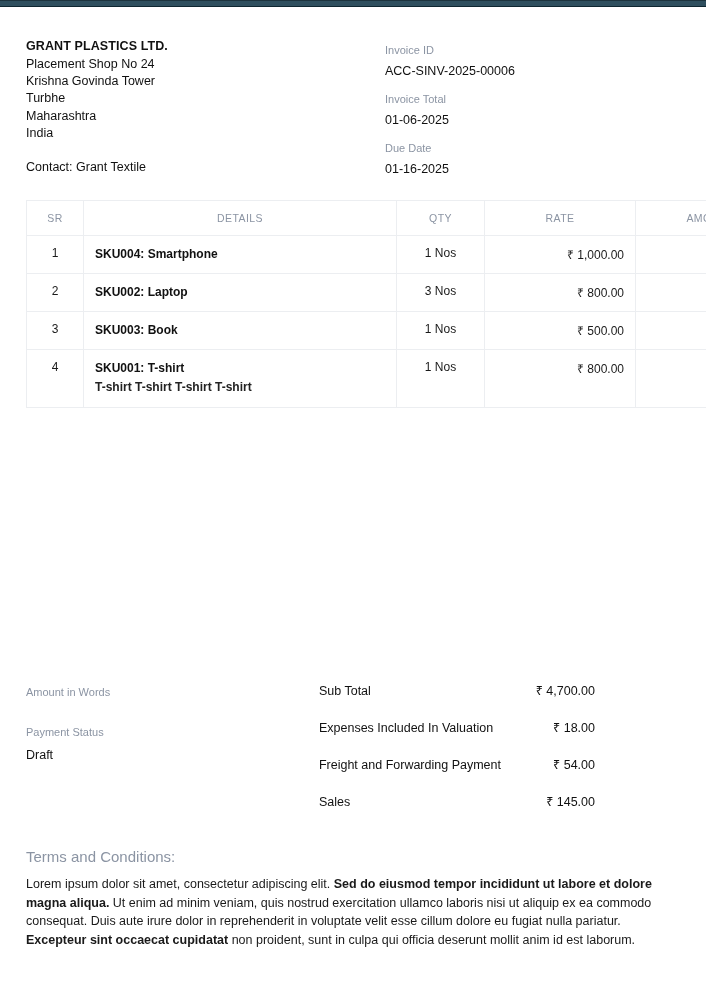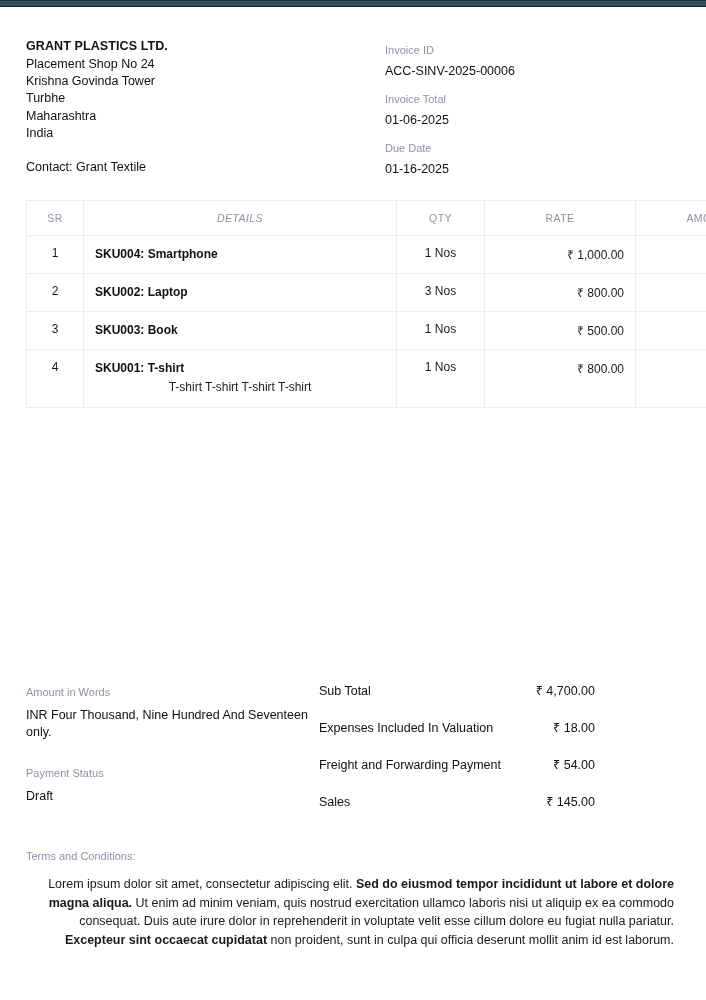--- a/index.html
+++ b/index.html
@@ -88,33 +88,33 @@
   #items-table thead th {
     font-size: 10.5px;
     font-weight: normal;
     color: #8b94a3;
     letter-spacing: 0.45px;
     padding-top: 11px;
     padding-bottom: 11px;
     text-align: center;
   }
   th.col-sr   { width: 34px; }
-  th.col-det  { width: 290px; font-style: italic; }
+  th.col-det  { width: 290px; }
   th.col-qty  { width: 65px; }
   th.col-rate { width: 128px; text-align: right; }
   th.col-amt  { width: 127px; text-align: right; }
 
   td.cell-sr {
     text-align: center;
     font-size: 12px;
     color: #1a1a1a;
   }
   td.cell-det { font-size: 12px; }
   .item-title { font-weight: bold; color: #111111; line-height: 16px; }
-  .item-desc  { font-weight: normal; color: #222222; line-height: 19px; margin-top: 2px; text-align: center; }
+  .item-desc  { font-weight: bold; color: #222222; line-height: 19px; margin-top: 2px; }
   td.cell-qty {
     text-align: center;
     font-size: 12px;
     color: #1a1a1a;
   }
   td.cell-rate, td.cell-amt {
     text-align: right;
     font-size: 12px;
     color: #1a1a1a;
   }
@@ -149,32 +149,32 @@
     color: #111111;
     margin-bottom: 20px;
   }
   .total-row:last-child { margin-bottom: 0; }
   .total-row .t-label { text-align: left; }
   .total-row .t-value { text-align: right; }
 
   
   #terms { margin-top: 39px; }
   #terms-label {
-    font-size: 11px;
+    font-size: 15px;
     color: #8b94a3;
     line-height: 15px;
     margin-bottom: 11px;
     margin-top: 36px;
   }
   #terms-body {
     font-size: 12.5px;
     line-height: 18.6px;
     color: #1a1a1a;
     width: 648px;
-    text-align: right;
+    text-align: left;
   }
   #terms-body b { font-weight: bold; }
 </style>
 </head>
 <body>
 
 <div id="topbar" style="background: rgb(47, 79, 94);"></div>
 
 <div id="page">
 
@@ -256,21 +256,20 @@
         <td class="cell-amt">₹ 800.00</td>
       </tr>
     </tbody>
   </table>
 
   <div id="summary">
 
     <div id="summary-left">
       <div>
         <div class="sum-label">Amount in Words</div>
-        <div class="sum-value">INR Four Thousand, Nine Hundred And Seventeen only.</div>
       </div>
       <div id="payment-status-group">
         <div class="sum-label">Payment Status</div>
         <div class="sum-value">Draft</div>
       </div>
     </div>
 
     <div id="summary-right">
       <div class="total-row">
         <span class="t-label">Sub Total</span>

